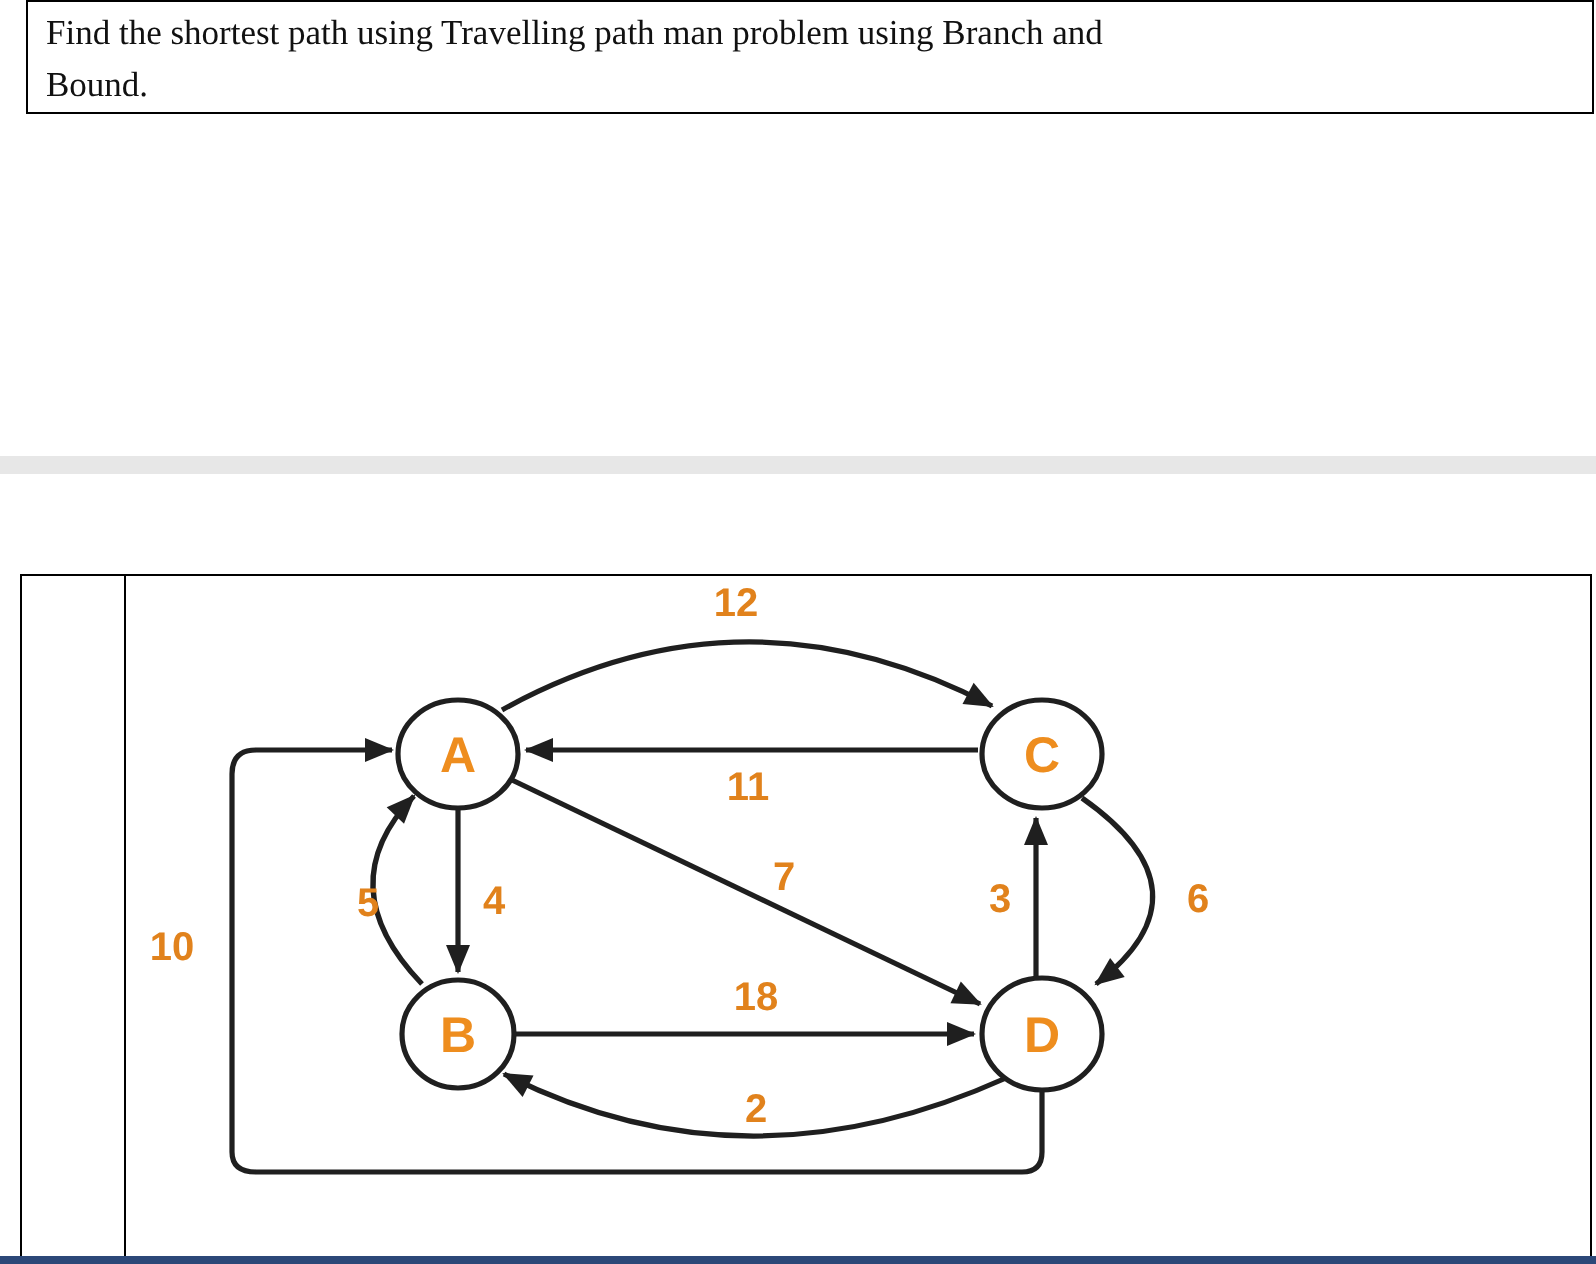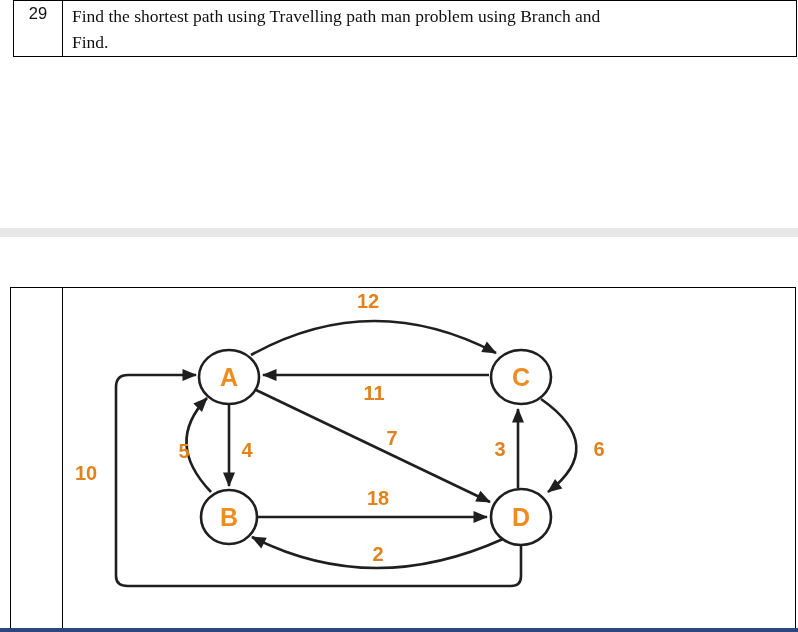--- a/index.html
+++ b/index.html
@@ -48,24 +48,23 @@
   }
   
   .bottom-bar{
     position:absolute;left:0;bottom:0;width:798px;height:4px;background:#2c4878;
   }
 </style>
 </head>
 <body>
 
 <div class="q-table">
-  <div class="q-num-cell">29</div>
   <div class="q-text-cell">
     <div>Find the shortest path using Travelling path man problem using Branch and</div>
-    <div>Find.</div>
+    <div>Bound.</div>
   </div>
 </div>
 
 <div class="separator"></div>
 
 <div class="a-table">
   <div class="a-num-cell"></div>
 </div>
 
 <svg class="graph-svg" viewBox="0 0 798 352">

